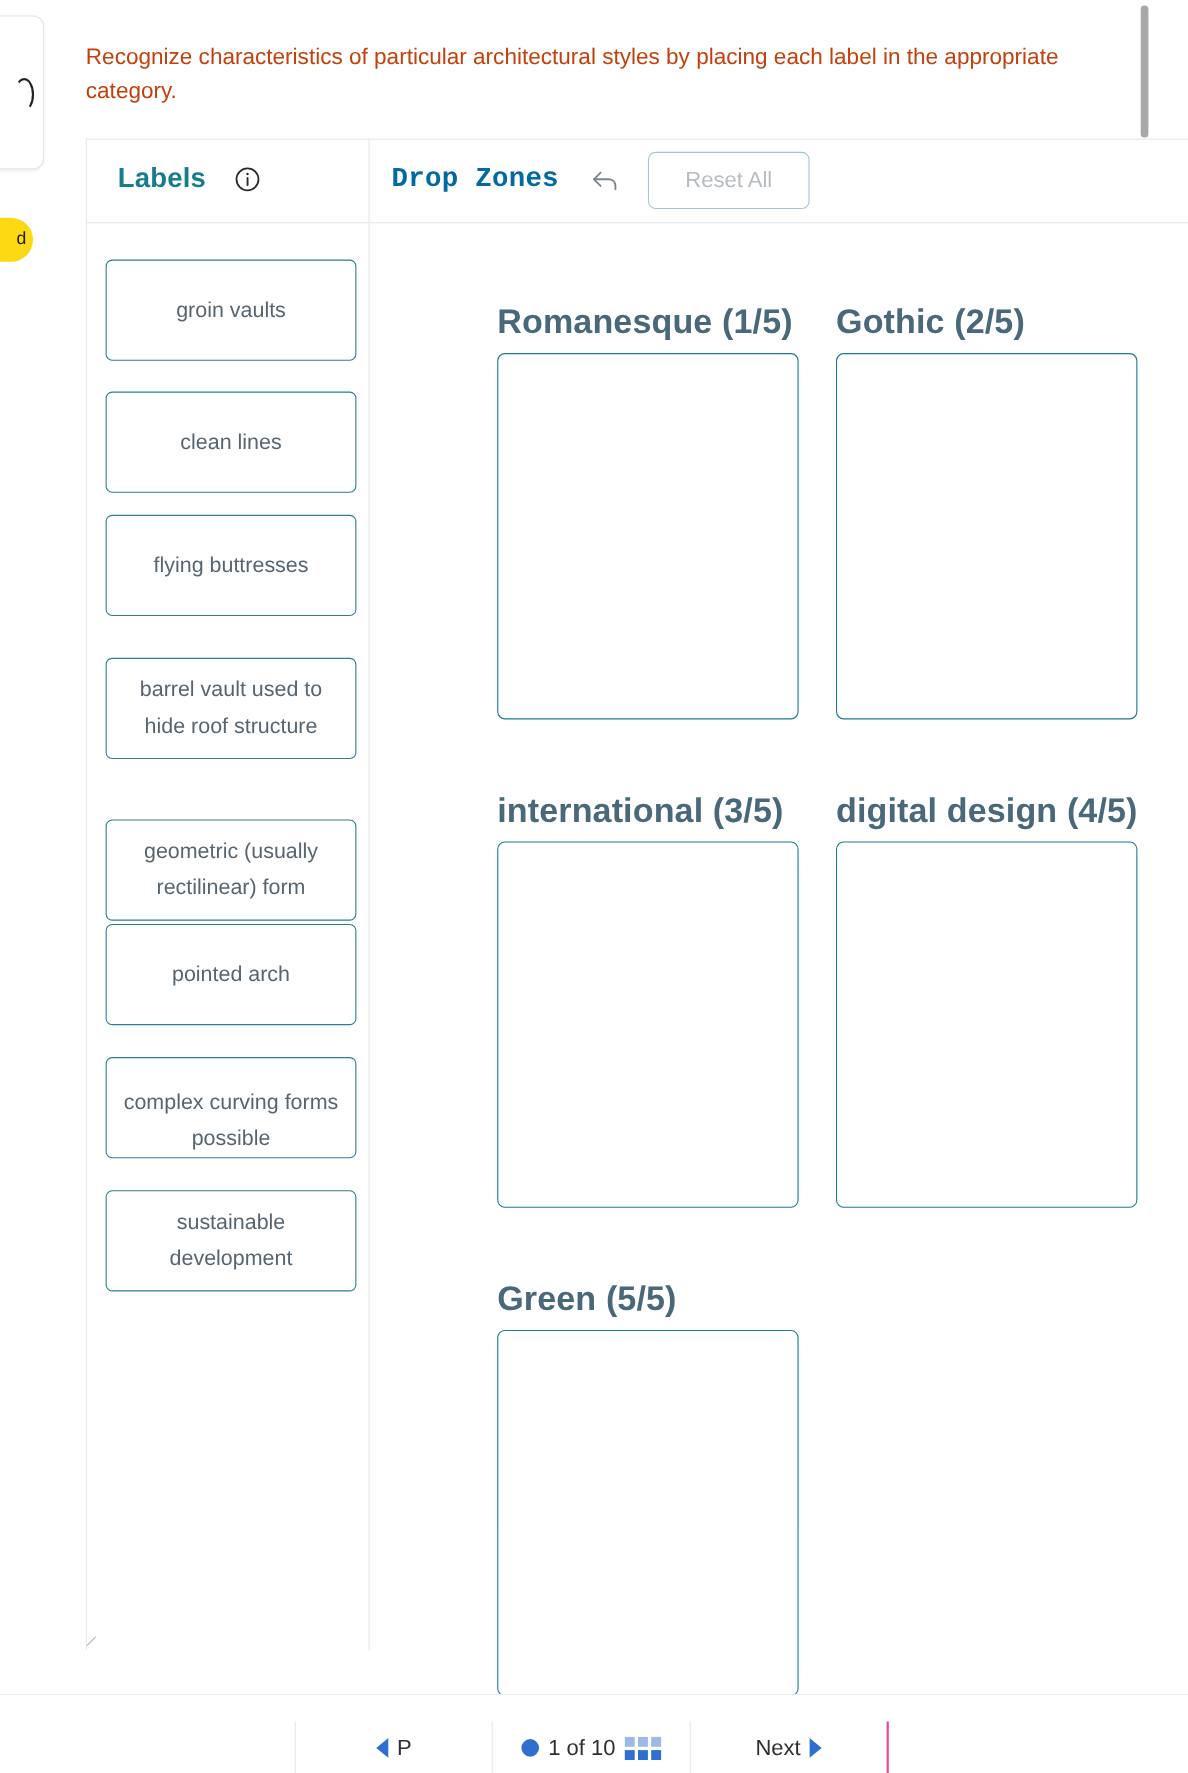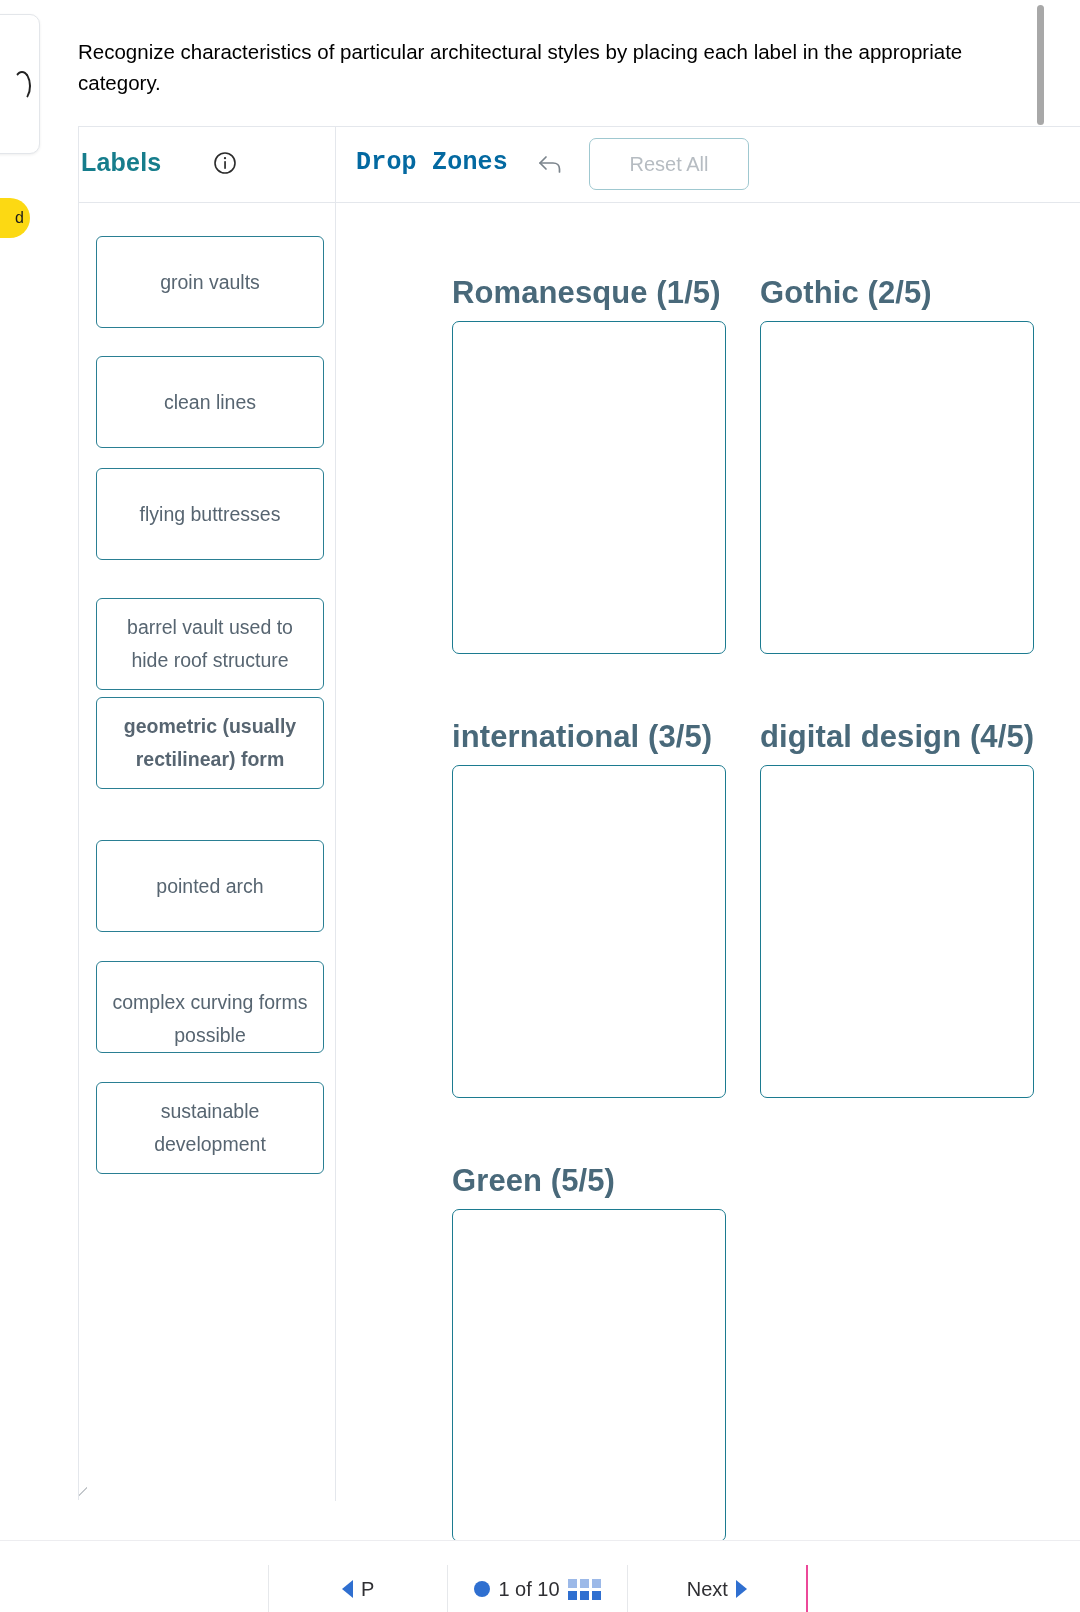--- a/index.html
+++ b/index.html
@@ -51,21 +51,21 @@
     white-space: nowrap;
   }
 
   
   .prompt {
     position: absolute;
     left: 78px; top: 36px;
     width: 912px;
     font-size: 20.5px;
     line-height: 31px;
-    color: #000000;
+    color: #c2410c;
   }
 
   
   .page-scrollbar-track {
     position: absolute;
     right: 0; top: 0;
     width: 14px; height: 128px;
   }
   .page-scrollbar-thumb {
     position: absolute;
@@ -98,21 +98,21 @@
   }
   .panel-body-divider {
     position: absolute;
     left: 256px; top: 76px; height: 1298px;
     width: 1px;
     background: #e4e7ec;
   }
 
   .hdr-labels {
     position: absolute;
-    left: 2px; top: 21px;
+    left: 28px; top: 21px;
     font-size: 25px;
     font-weight: bold;
     color: #167d8c;
     letter-spacing: .2px;
   }
   .info-icon {
     position: absolute;
     left: 134px; top: 24px;
     width: 24px; height: 24px;
   }
@@ -126,21 +126,21 @@
     font-family: Liberation Mono, monospace;
   }
   .undo-icon {
     position: absolute;
     left: 458px; top: 26px;
     width: 26px; height: 22px;
   }
   .reset-btn {
     position: absolute;
     left: 510px; top: 11px;
-    width: 160px; height: 52px;
+    width: 147px; height: 52px;
     border: 1px solid #9fc8d0;
     border-radius: 7px;
     background: #ffffff;
     color: #b6bcc2;
     font-size: 20px;
     font-family: "Liberation Sans", sans-serif;
     cursor: default;
   }
 
   
@@ -302,21 +302,21 @@
         </div>
         <div class="label-chip" style="top: 152px; height: 92px;">
           <span>clean lines</span>
         </div>
         <div class="label-chip" style="top: 264px; height: 92px;">
           <span>flying buttresses</span>
         </div>
         <div class="label-chip" style="top: 394px; height: 92px;">
           <span>barrel vault used to hide roof structure</span>
         </div>
-        <div class="label-chip" style="top: 493px; height: 92px; font-weight: bold;">
+        <div class="label-chip" style="top: 541px; height: 92px;">
           <span>geometric (usually rectilinear) form</span>
         </div>
         <div class="label-chip" style="top: 636px; height: 92px;">
           <span>pointed arch</span>
         </div>
         <div class="label-chip" style="top: 757px; height: 92px; align-items: flex-end;">
           <span>complex curving forms possible</span>
         </div>
         <div class="label-chip" style="top: 878px; height: 92px;">
           <span>sustainable development</span>

